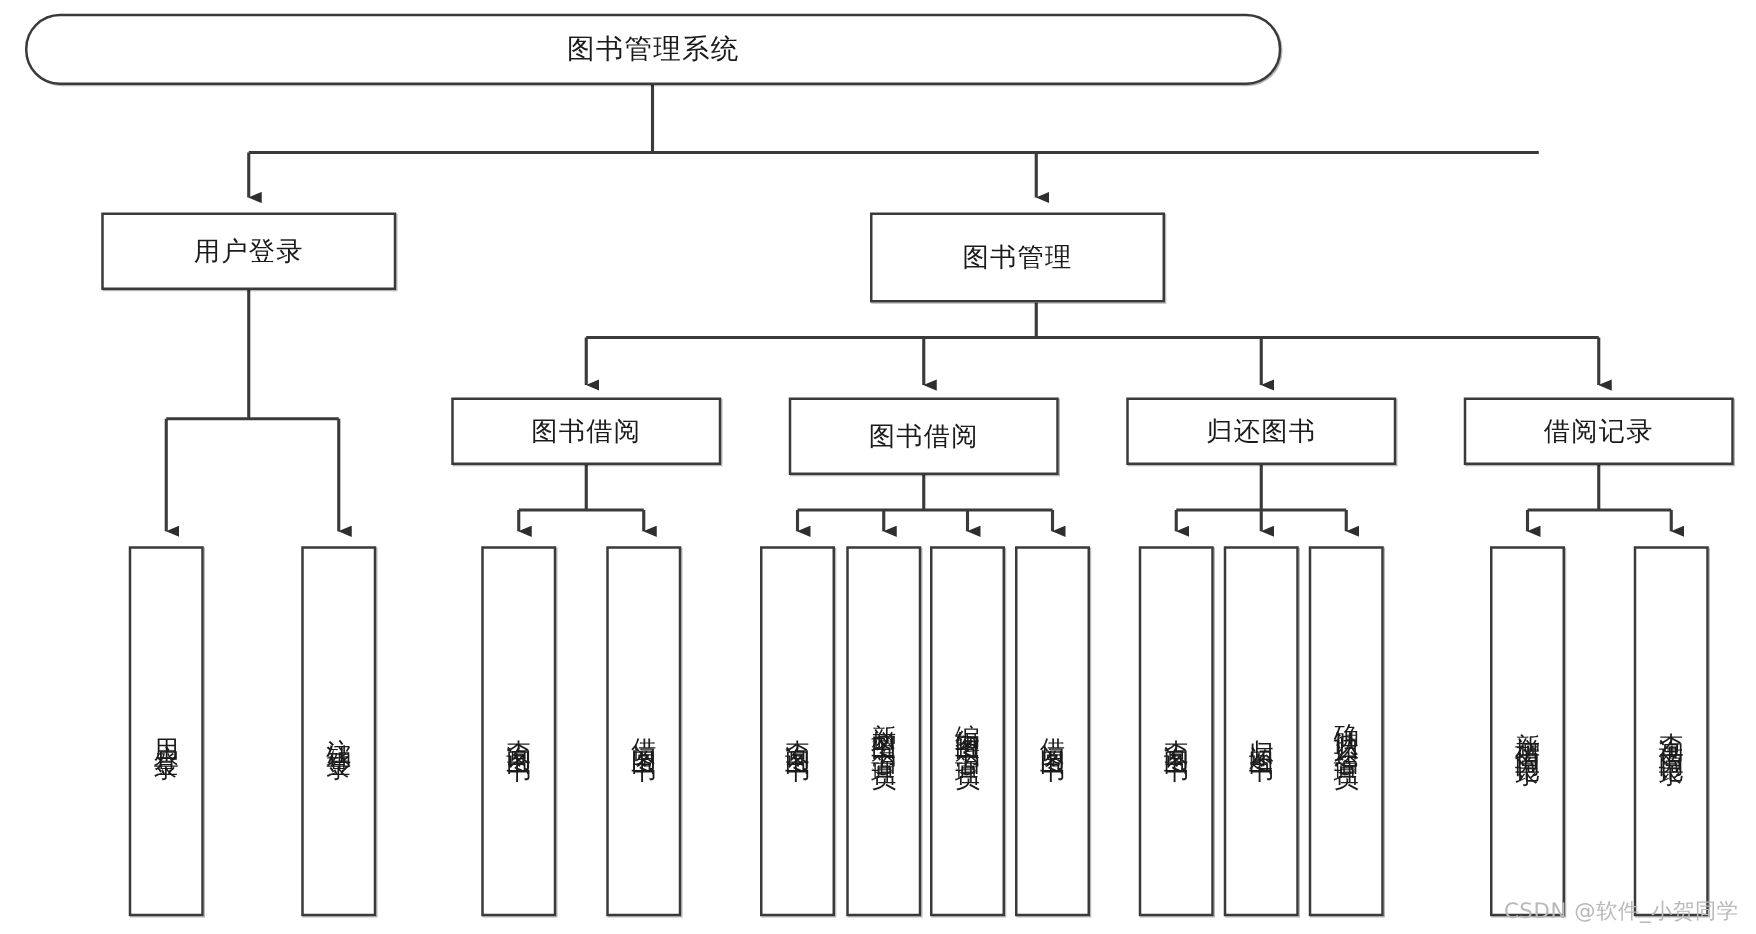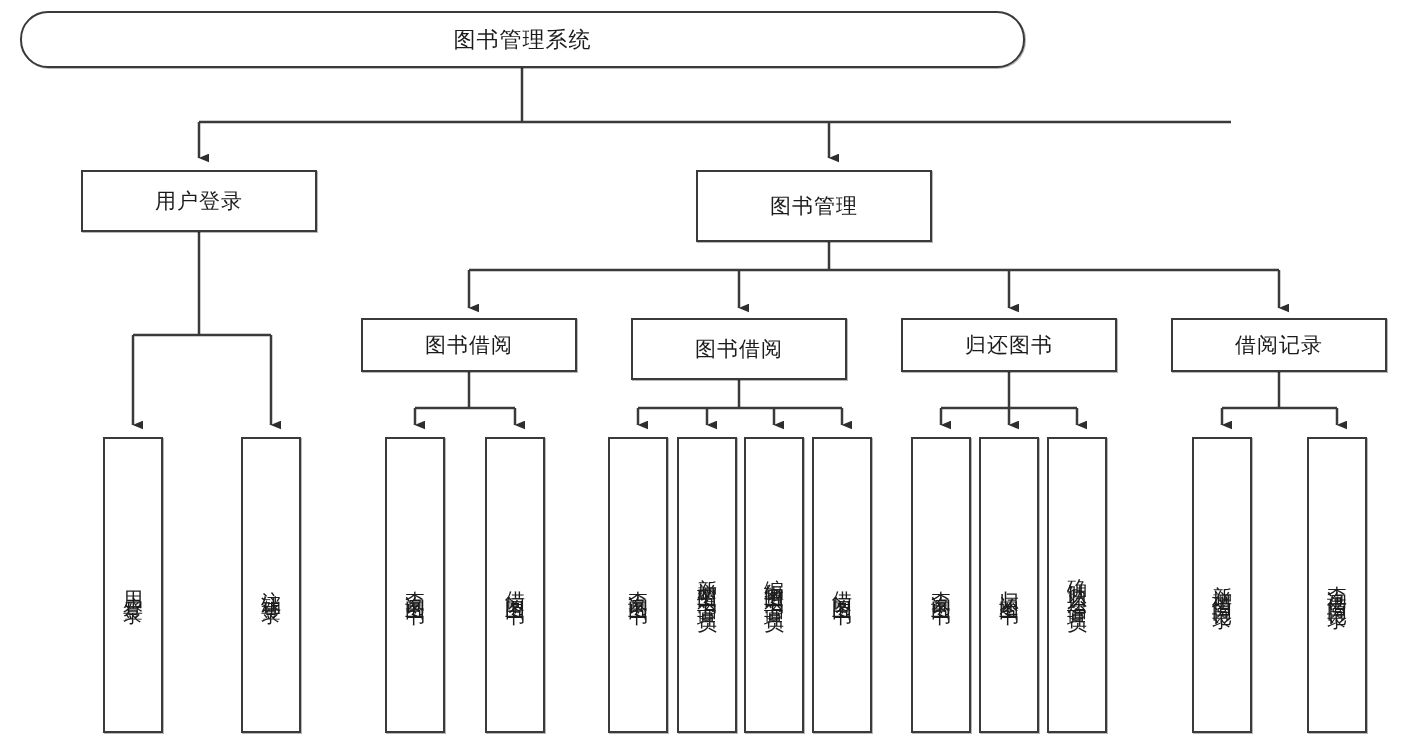--- a/index.html
+++ b/index.html
@@ -177,14 +177,15 @@
     <span class="label">确认归还（管理员）</span>
   </div>
 
   <div class="node leaf" style="left:1192px; top:437px; width:60px; height:296px;">
     <span class="label">新增借阅记录</span>
   </div>
   <div class="node leaf" style="left:1307px; top:437px; width:60px; height:296px;">
     <span class="label">查询借阅记录</span>
   </div>
 
+  <div class="watermark">CSDN @软件_小贺同学</div>
 
 </div>
 
 </body></html>

